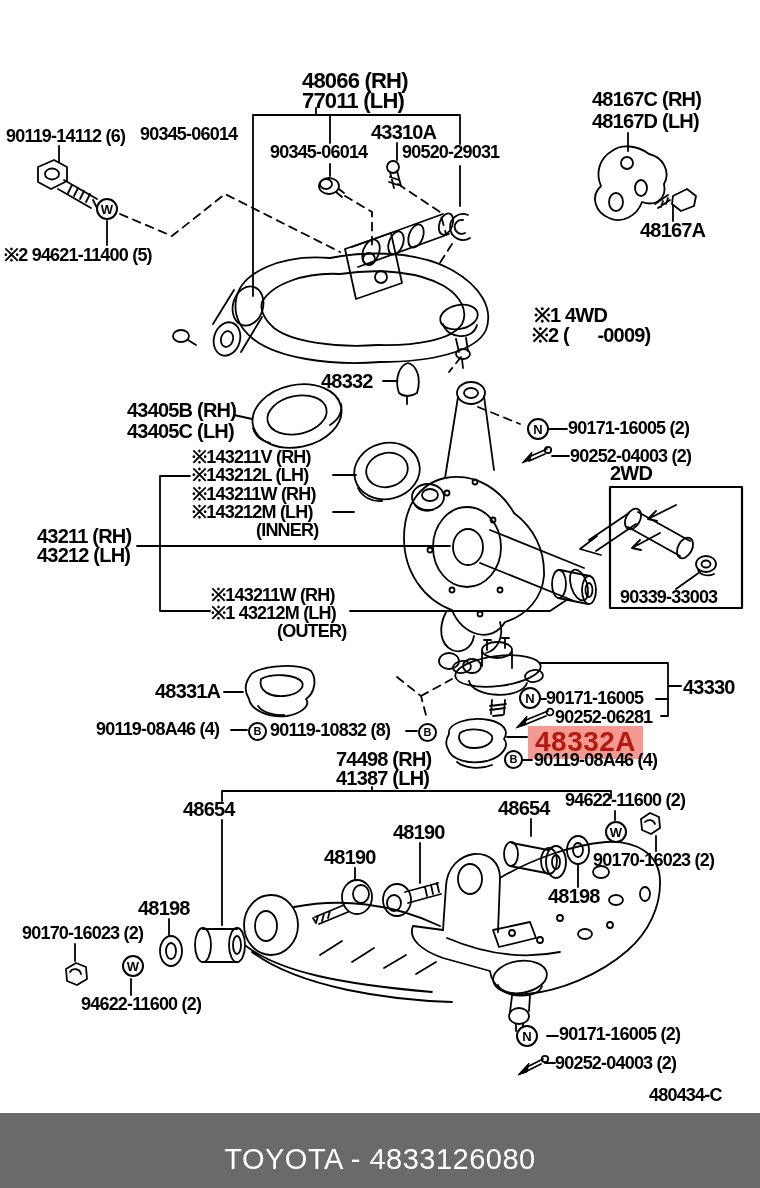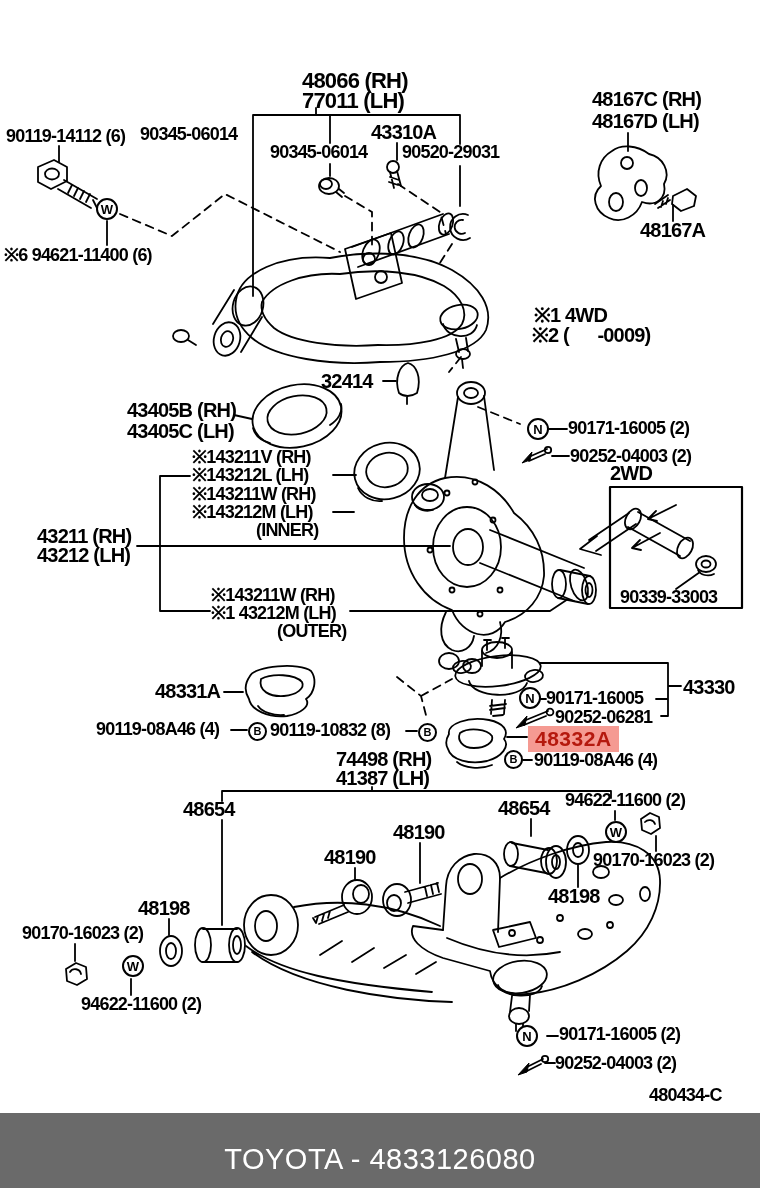--- a/index.html
+++ b/index.html
@@ -12,21 +12,21 @@
   .dash{stroke:#000;fill:none;stroke-width:1.8;stroke-dasharray:8 6;stroke-linecap:round;}
   .fill{fill:#000;stroke:#000;stroke-width:1;}
   .lbl{position:absolute;white-space:nowrap;font-weight:700;font-size:18px;
        letter-spacing:-0.8px;color:#000;line-height:1;}
   .big{font-size:20px;}
   .xl{font-size:22px;}
   .marker{position:absolute;box-sizing:border-box;width:22px;height:22px;border:2.2px solid #000;
           border-radius:50%;background:#fff;display:flex;align-items:center;justify-content:center;
           font-weight:700;font-size:13px;line-height:1;color:#000;}
   .marker.small{width:19px;height:19px;font-size:11px;border-width:2px;}
-  .hl{background:#f59a92;color:#b5190e;padding:2px 7px 3px;font-size:21px;letter-spacing:.5px;}
+  .hl{background:#f59a92;color:#b5190e;padding:2px 7px 3px;font-size:28px;letter-spacing:.5px;}
   .footer{position:absolute;left:0;top:1113px;width:760px;height:93px;background:#6a6a6a;
           color:#fff;display:flex;align-items:center;justify-content:center;gap:40px;
           font-size:29px;letter-spacing:.5px;}
 </style>
 </head>
 <body>
 
 <div class="stage">
 
   <svg class="art" width="760" height="1188" viewBox="0 0 760 1188">
@@ -262,24 +262,24 @@
   <div class="lbl xl" style="left:302px;top:70px">48066 (RH)</div>
   <div class="lbl xl" style="left:302px;top:90px">77011 (LH)</div>
   <div class="lbl" style="left:6px;top:127px">90119-14112 (6)</div>
   <div class="lbl" style="left:140px;top:125px">90345-06014</div>
   <div class="lbl big" style="left:371px;top:122px">43310A</div>
   <div class="lbl" style="left:270px;top:143px">90345-06014</div>
   <div class="lbl" style="left:402px;top:143px">90520-29031</div>
   <div class="lbl big" style="left:592px;top:89px">48167C (RH)</div>
   <div class="lbl big" style="left:592px;top:111px">48167D (LH)</div>
   <div class="lbl big" style="left:640px;top:220px">48167A</div>
-  <div class="lbl" style="left:4px;top:246px">※6 94621-11400 (6)</div>
+  <div class="lbl" style="left:4px;top:246px">※2 94621-11400 (5)</div>
   <div class="lbl big" style="left:534px;top:305px">※1 4WD</div>
   <div class="lbl big" style="left:532px;top:325px">※2 (&nbsp;&nbsp;&nbsp;&nbsp;&nbsp;&nbsp;-0009)</div>
-  <div class="lbl big" style="left:321px;top:371px">32414</div>
+  <div class="lbl big" style="left:321px;top:371px">48332</div>
   <div class="lbl big" style="left:127px;top:400px">43405B (RH)</div>
   <div class="lbl big" style="left:127px;top:421px">43405C (LH)</div>
   <div class="lbl" style="left:192px;top:448px">※143211V (RH)</div>
   <div class="lbl" style="left:192px;top:466px">※143212L (LH)</div>
   <div class="lbl" style="left:192px;top:485px">※143211W (RH)</div>
   <div class="lbl" style="left:192px;top:503px">※143212M (LH)</div>
   <div class="lbl" style="left:256px;top:521px">(INNER)</div>
   <div class="lbl big" style="left:37px;top:526px">43211 (RH)</div>
   <div class="lbl big" style="left:37px;top:545px">43212 (LH)</div>
   <div class="lbl" style="left:211px;top:586px">※143211W (RH)</div>

